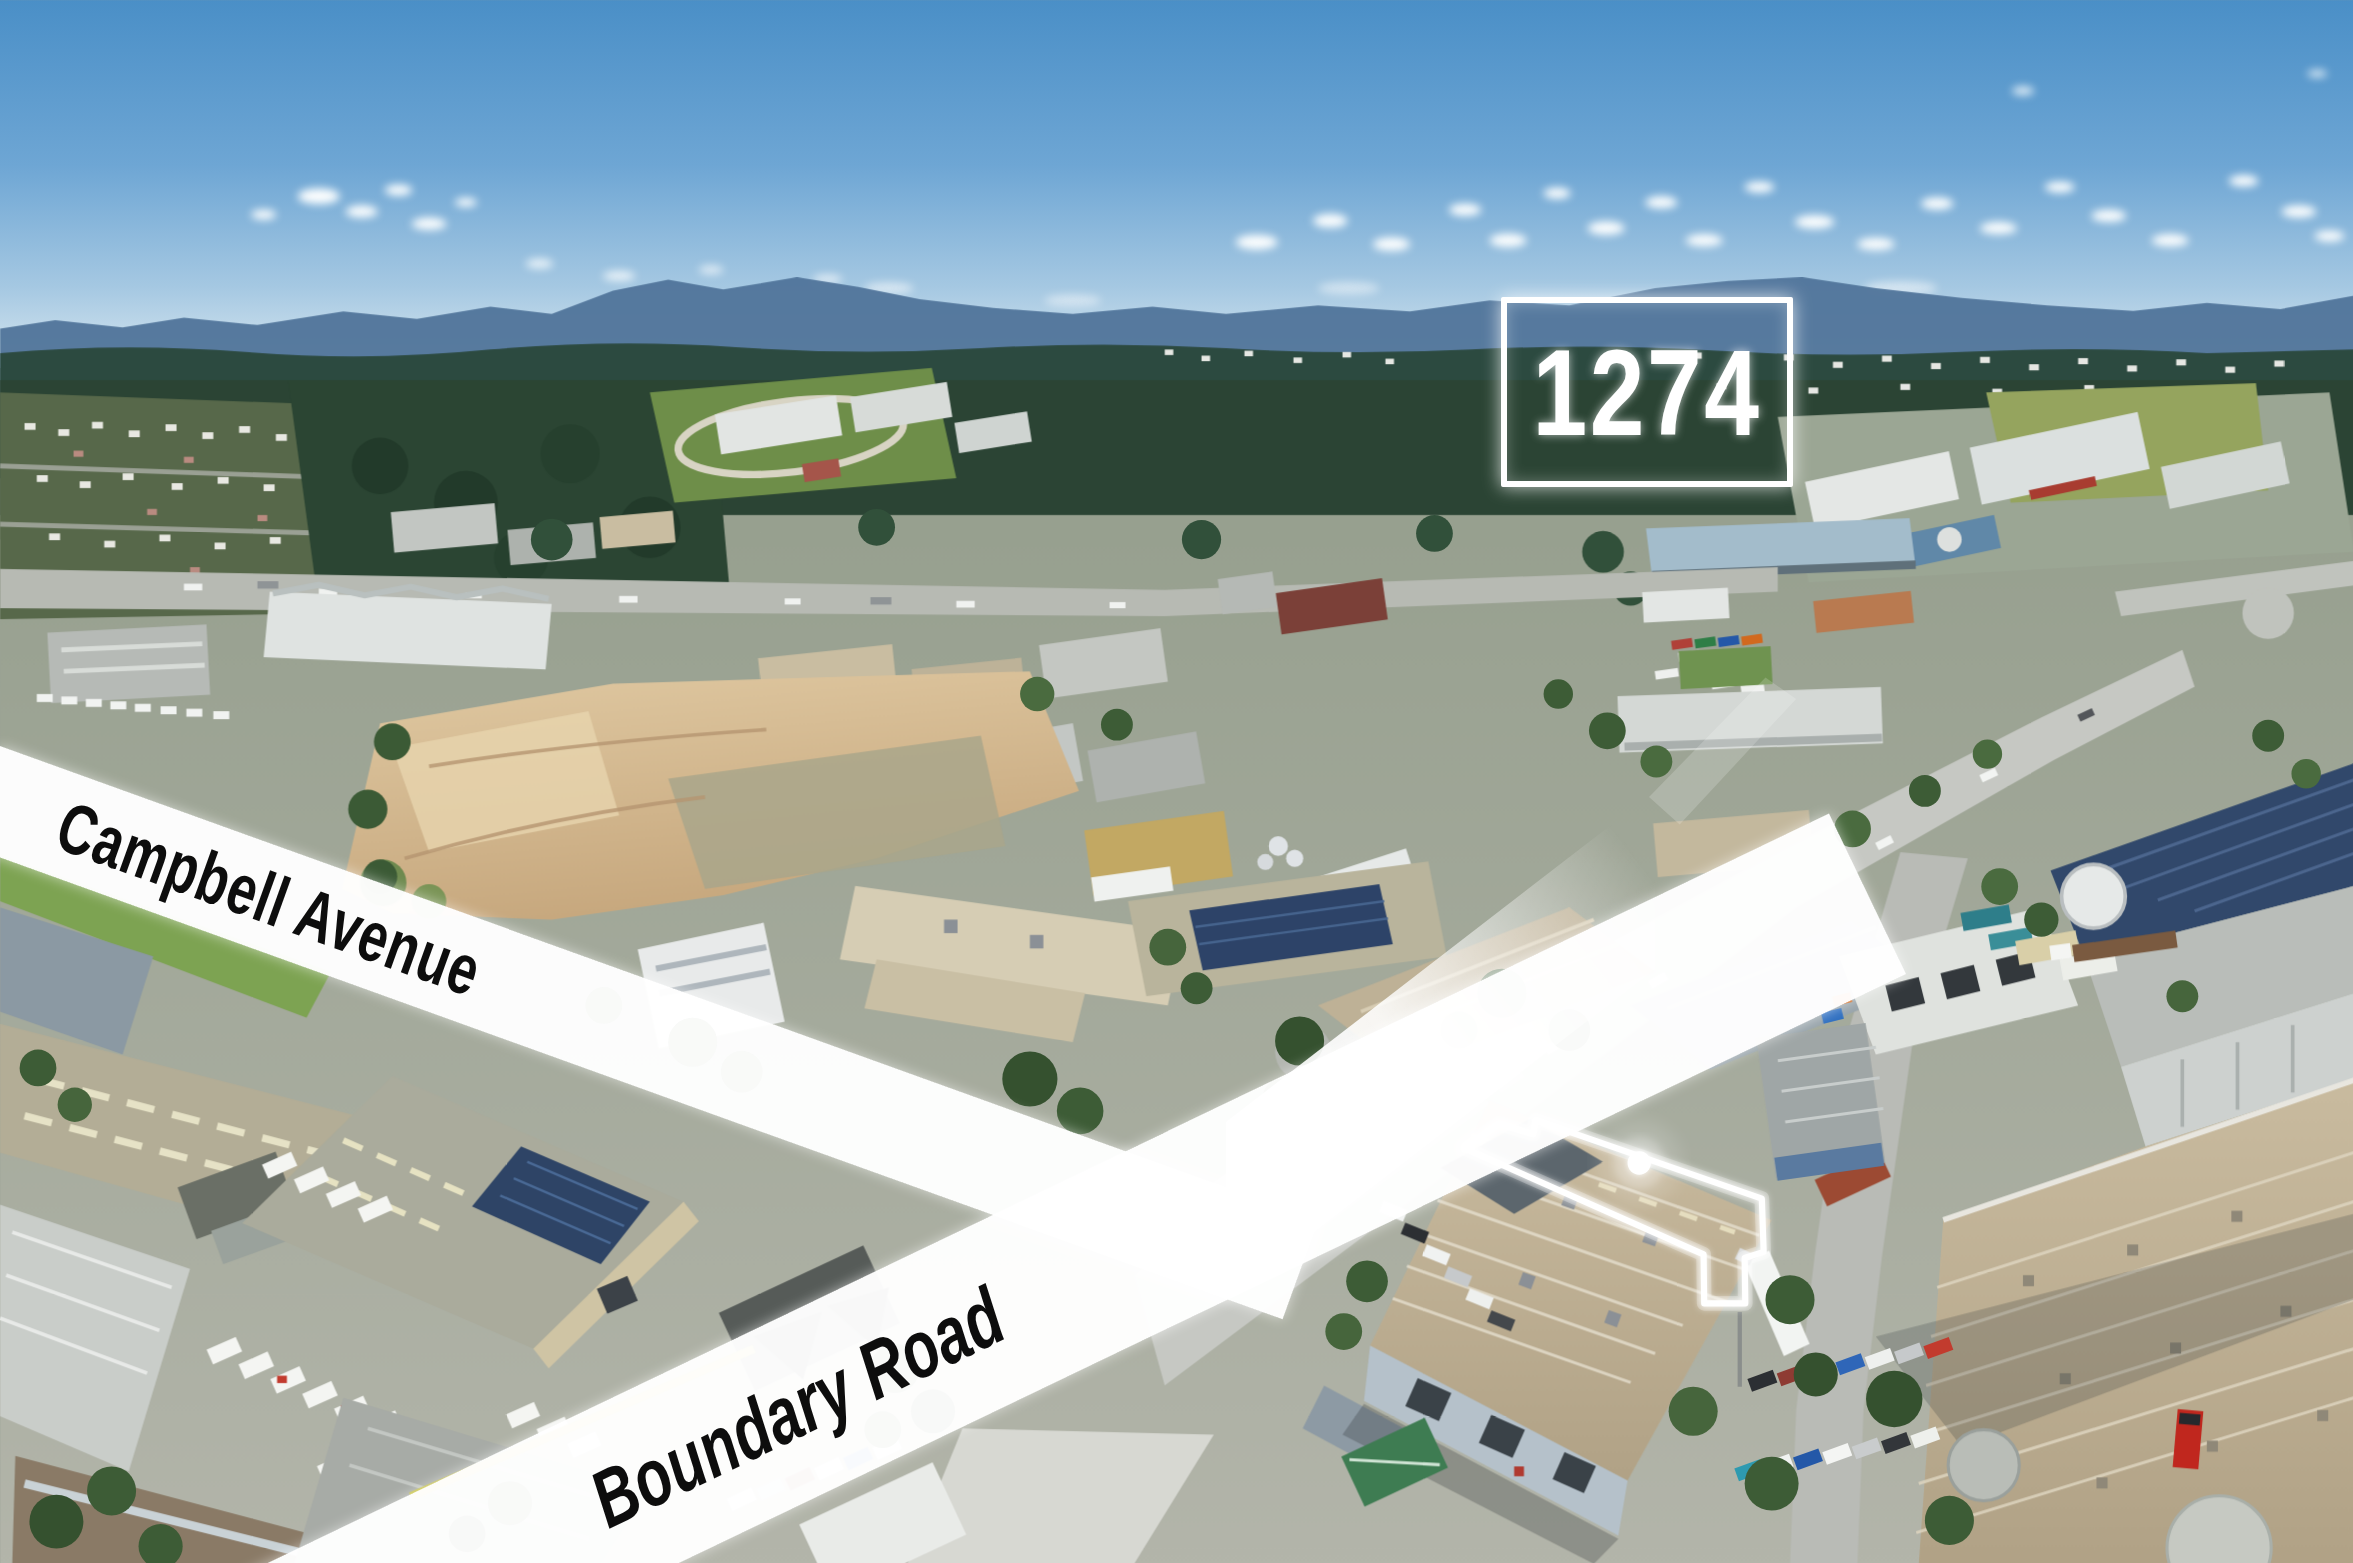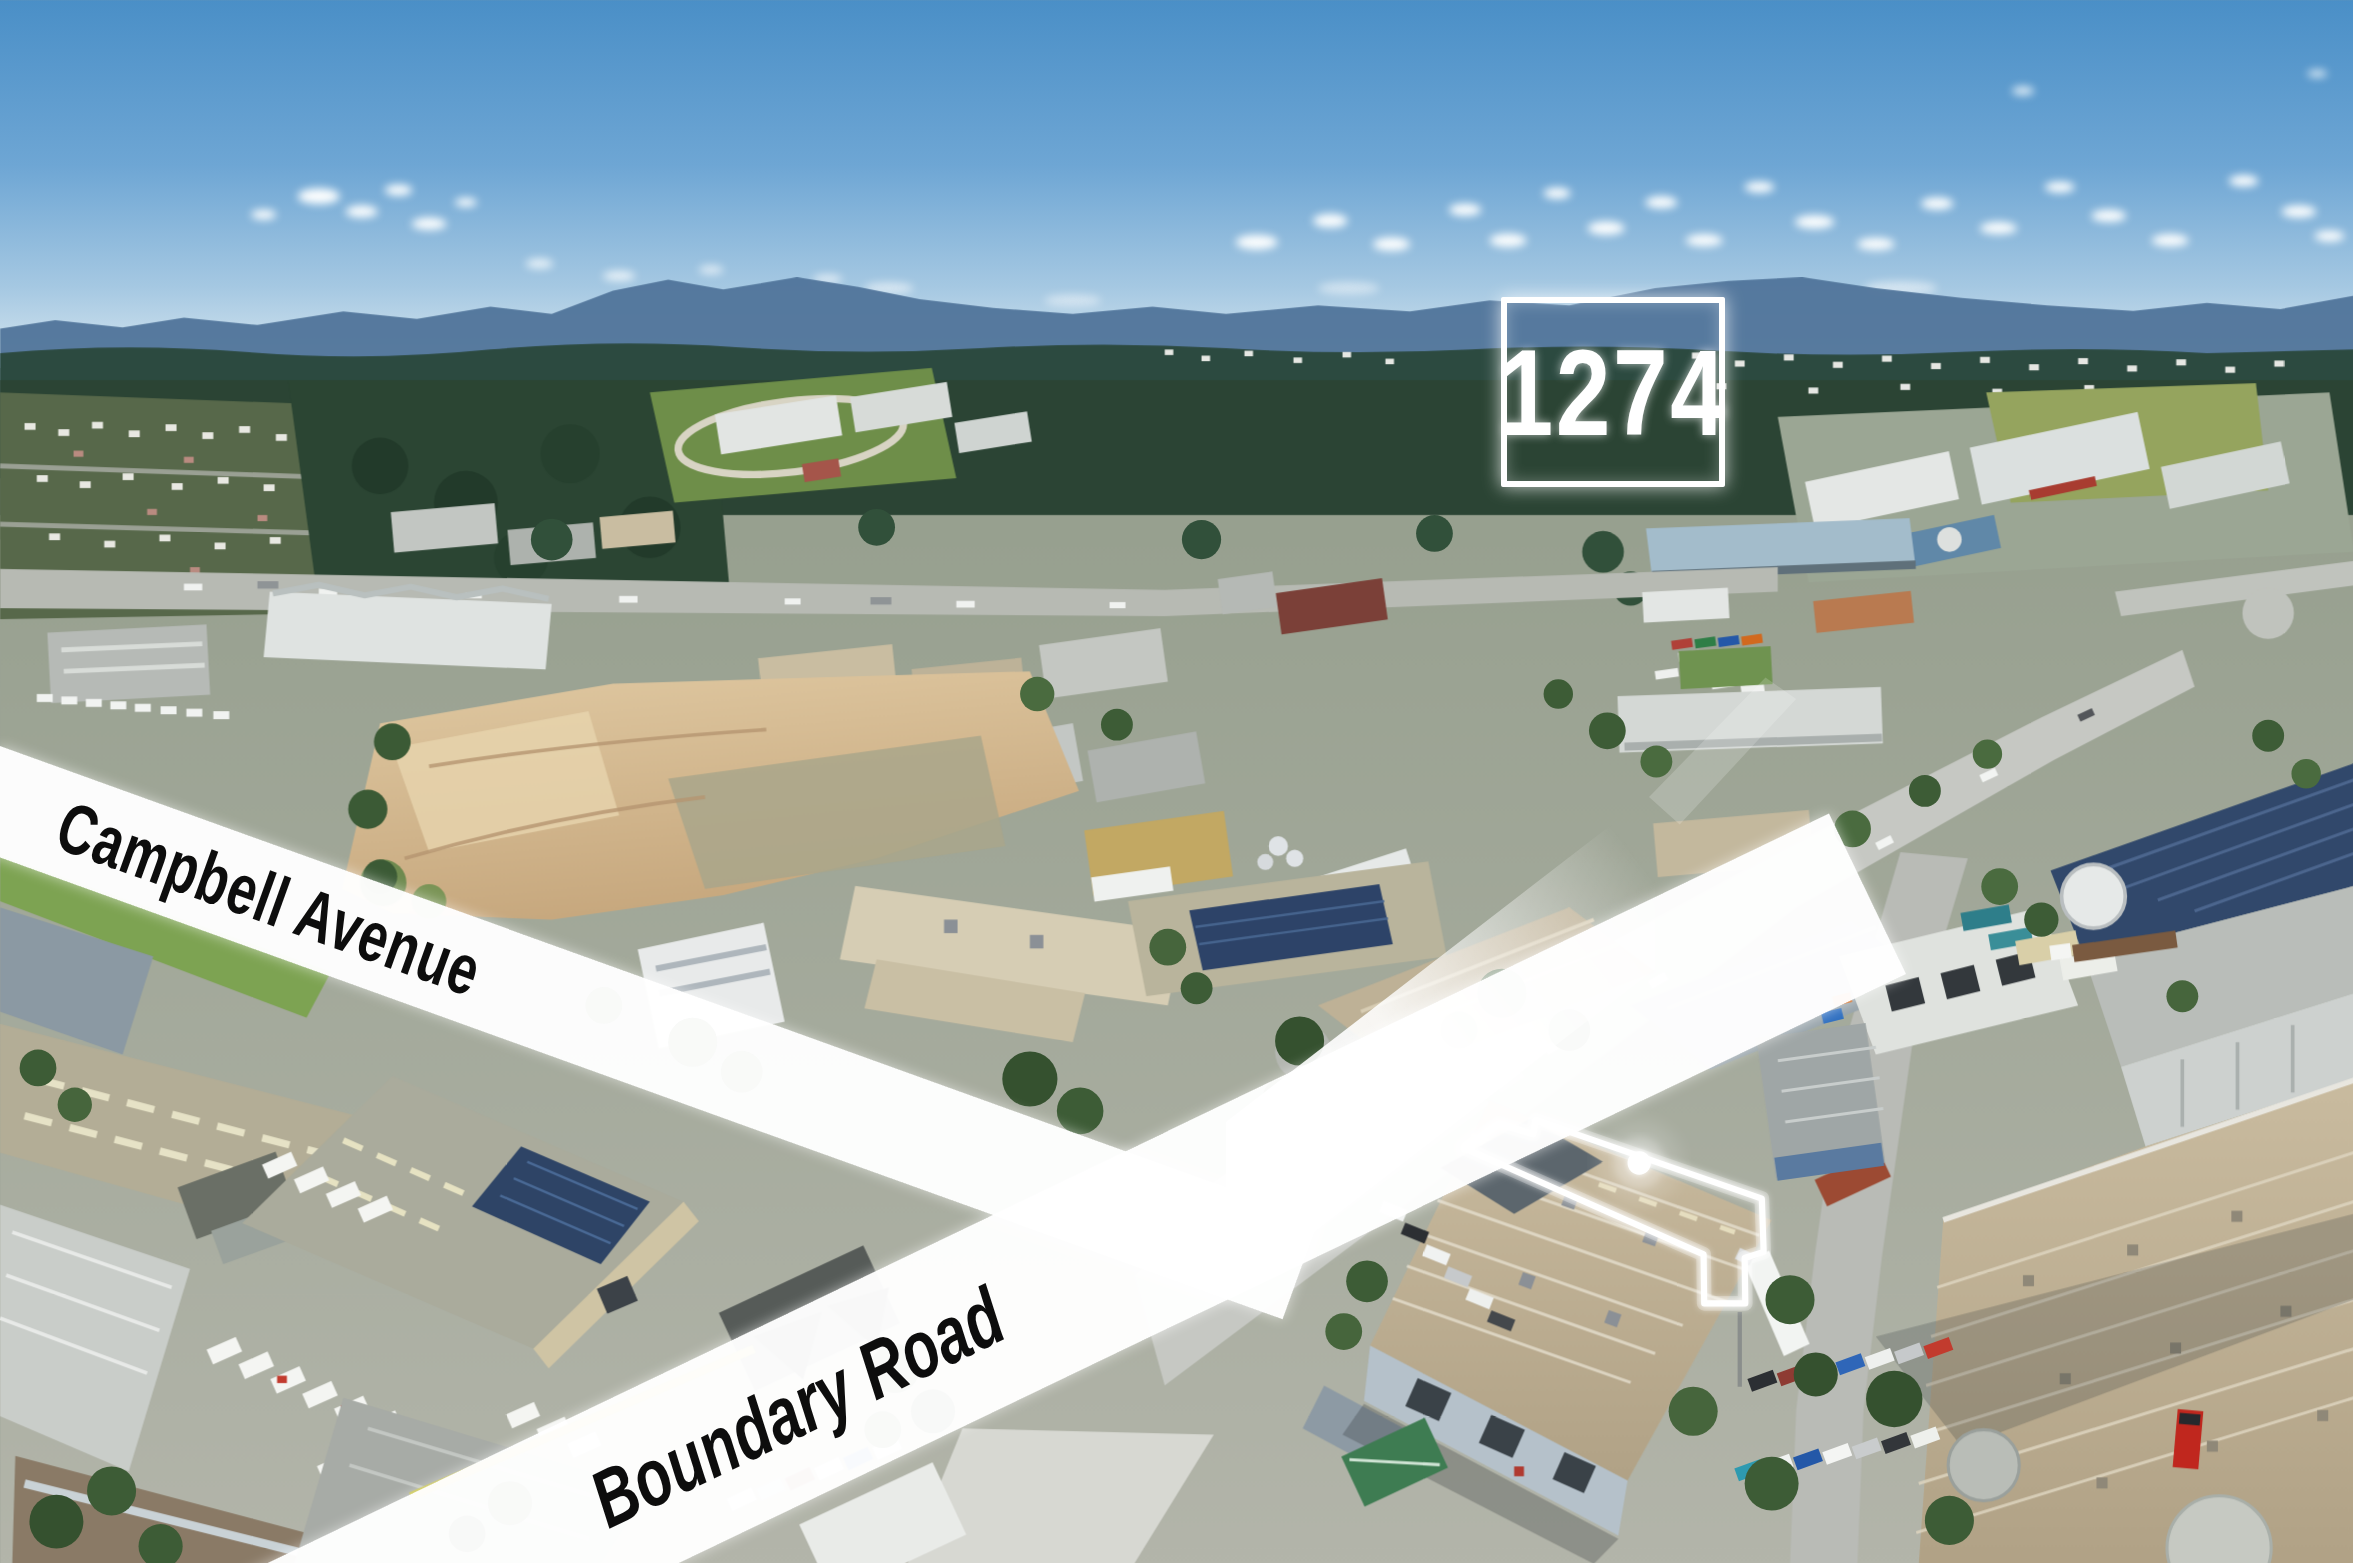--- a/index.html
+++ b/index.html
@@ -10,21 +10,21 @@
           box-shadow:0 0 12.3px rgba(255,255,255,0.55);
           display:flex;align-items:center;}
   .banner-campbell{left:0;top:746px;width:1318px;height:105px;
           transform:rotate(19.8deg);transform-origin:0 0;padding-left:83px;}
   .banner-boundary{left:215px;top:1598px;width:1410px;height:178px;
           transform:rotate(-25.64deg);transform-origin:0 89px;padding-left:423px;}
   .banner-text{font-weight:bold;color:#0d0d0d;white-space:nowrap;
           transform:scaleX(0.73);transform-origin:0 50%;}
   .banner-campbell .banner-text{font-size:71px;letter-spacing:1.2px;}
   .banner-boundary .banner-text{font-size:81px;font-style:italic;letter-spacing:0.6px;}
-  .number-box{position:absolute;left:1501px;top:297px;width:224px;height:190px;
+  .number-box{position:absolute;left:1501px;top:297px;width:292px;height:190px;
           border:6.7px solid #fff;border-radius:1.8px;box-sizing:border-box;
           display:flex;align-items:center;justify-content:center;
           box-shadow:0 0 18.4px rgba(255,255,255,0.75), inset 0 0 16px rgba(255,255,255,0.30);}
   .number-text{font-size:123px;font-weight:bold;color:#fff;letter-spacing:3.1px;
           transform:scaleX(0.8);text-shadow:0 0 11px rgba(255,255,255,0.65);}
 </style>
 </head>
 <body>
 
 <div class="scene">

